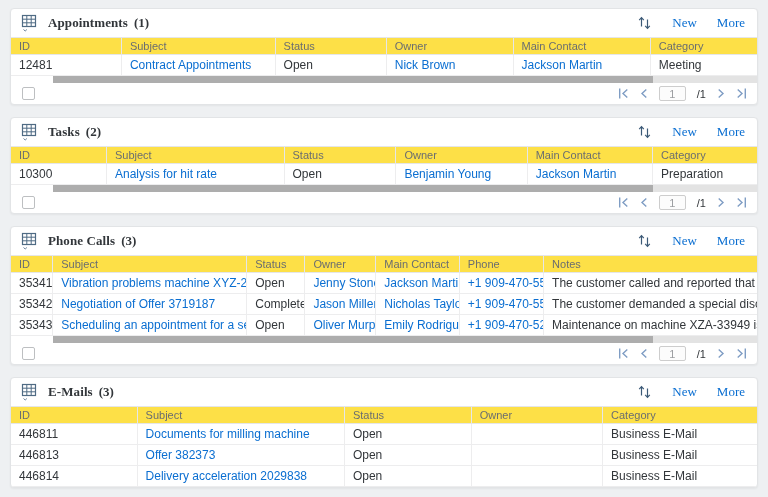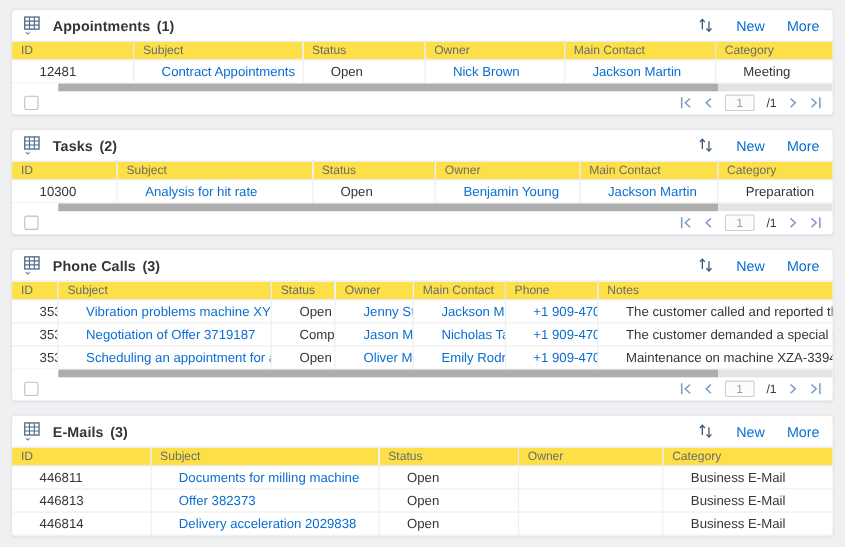--- a/index.html
+++ b/index.html
@@ -13,41 +13,41 @@
   #app { padding:8px 10px 0 10px; display:flex; flex-direction:column; gap:12px; }
 
   .panel {
     background:#fff;
     border:1px solid #e2e4e6;
     border-radius:4px;
     box-shadow:0 1px 2px rgba(0,0,0,0.05);
     overflow:hidden;
     flex:none;
   }
-  .panel-header { height:28px; display:flex; align-items:center; padding:0 12px 0 10px; }
+  .panel-header { height:28px; display:flex; align-items:center; padding:0 12px 0 10px;font-family:Liberation Serif, serif; }
   .grid-icon { width:17px; height:18px; position:relative; display:inline-block; cursor:pointer; }
   .grid-icon svg { display:block; }
   .panel-title { font-size:13px; font-weight:bold; margin-left:10px; letter-spacing:.1px; }
   .panel-count { font-size:13px; font-weight:bold; margin-left:6px; }
   .panel-toolbar { margin-left:auto; display:flex; align-items:center; gap:20px; }
   .sort-btn { display:inline-flex; align-items:center; cursor:pointer; }
   .toolbar-action { color:#0a6ed1; font-size:13px; text-decoration:none; cursor:pointer; }
 
   table { width:100%; border-collapse:collapse; table-layout:fixed; }
   thead th {
     height:17px; background:#fde047;
     border-top:1px solid #e5e6e8; border-bottom:1px solid #e5e6e8; border-right:1px solid #e5e6e8;
     font-size:11px; font-weight:normal; color:#6a6d70;
     text-align:left; padding:0 8px; white-space:nowrap; overflow:hidden;
   }
   thead th:last-child { border-right:none; }
   tbody td {
     height:21px;
     border-bottom:1px solid #ededee; border-right:1px solid #ededee;
-    font-size:12px; padding:0 25px;
+    font-size:12px; padding:0 8px;
     white-space:nowrap; overflow:hidden;
   }
   tbody td:last-child { border-right:none; }
   .cell-link { color:#0a6ed1; text-decoration:none; cursor:pointer; }
 
   .hscrollbar { height:7px; display:flex; background:#fff; }
   .hscroll-spacer { background:#fff; flex:none; }
   .hscroll-thumb { background:#adadad; flex:none; cursor:pointer; }
   .hscroll-track { background:#e3e3e3; flex:1; }
 

